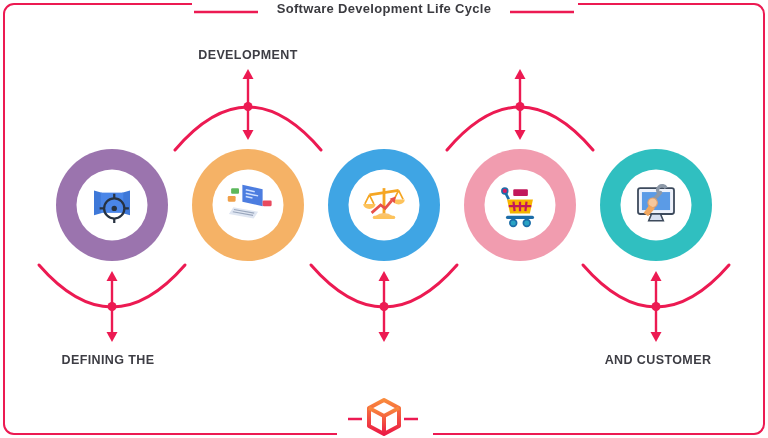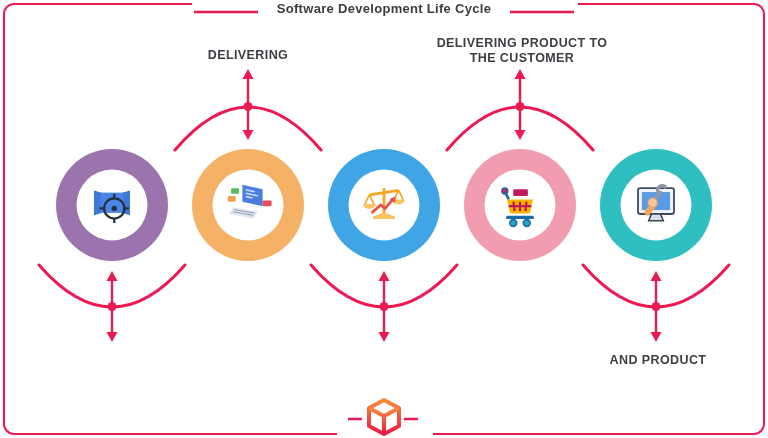--- a/index.html
+++ b/index.html
@@ -158,30 +158,27 @@
       <rect x="11.5" y="12.5" width="25" height="16" fill="#5B9BE6"></rect>
       <path d="M20 32 h8 l2.5 6 h-13 z" fill="#D7DFF0" stroke="#3D4A5C" stroke-width="1.4"></path>
       <path d="M33 9 a4 4 0 1 0 -6 5" stroke="#8D99A8" stroke-width="3" fill="none"></path>
       <path d="M28 13 L21 20" stroke="#8D99A8" stroke-width="3.2" stroke-linecap="round"></path>
       <circle cx="21" cy="22" r="4.2" fill="#F6C79B" stroke="#E2A06C" stroke-width="1"></circle>
       <path d="M13 31 L18 24 L23 27 L17 34 Z" fill="#F2A75F"></path>
     </svg>
   </div>
 
   <div class="label" style="left:108px;top:353px">
+    <div>DEFINING THE</div>
   </div>
   <div class="label" style="left:248px;top:48px">
-    <div>DELIVERING</div>
-  </div>
-  <div class="label" style="left:522px;top:36px">
-    <div>DELIVERING PRODUCT TO</div>
-    <div>THE CUSTOMER</div>
+    <div>DEVELOPMENT</div>
   </div>
   <div class="label" style="left:658px;top:353px">
-    <div>AND PRODUCT</div>
+    <div>AND CUSTOMER</div>
   </div>
 
   <svg class="logo" viewBox="0 0 36 40">
     <defs>
       <linearGradient id="lg" x1="0" y1="0" x2="0" y2="1">
         <stop offset="0" stop-color="#F98A3C"></stop>
         <stop offset="1" stop-color="#EC1A45"></stop>
       </linearGradient>
     </defs>
     <path d="M18 3 L33 11 V29 L18 37 L3 29 V11 Z" fill="none" stroke="url(#lg)" stroke-width="4" stroke-linejoin="round"></path>

